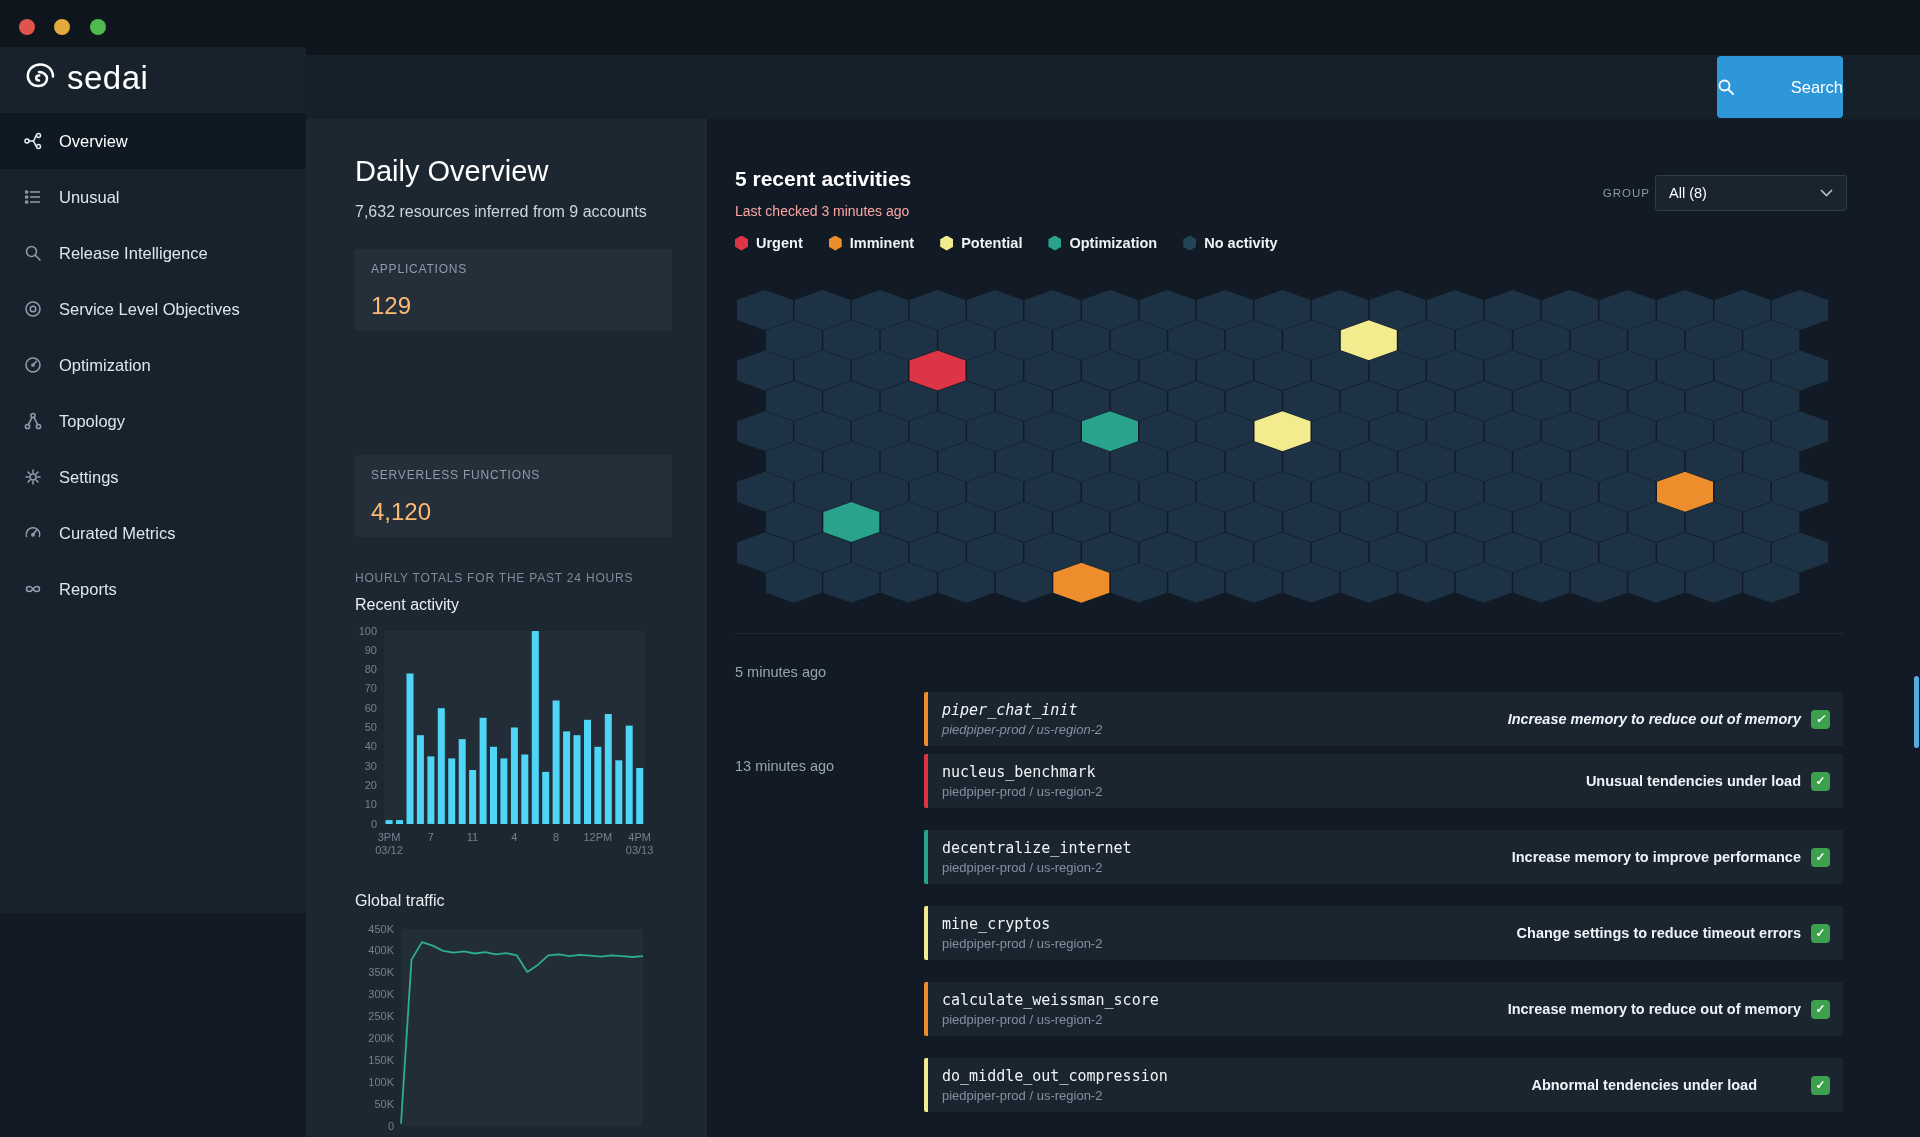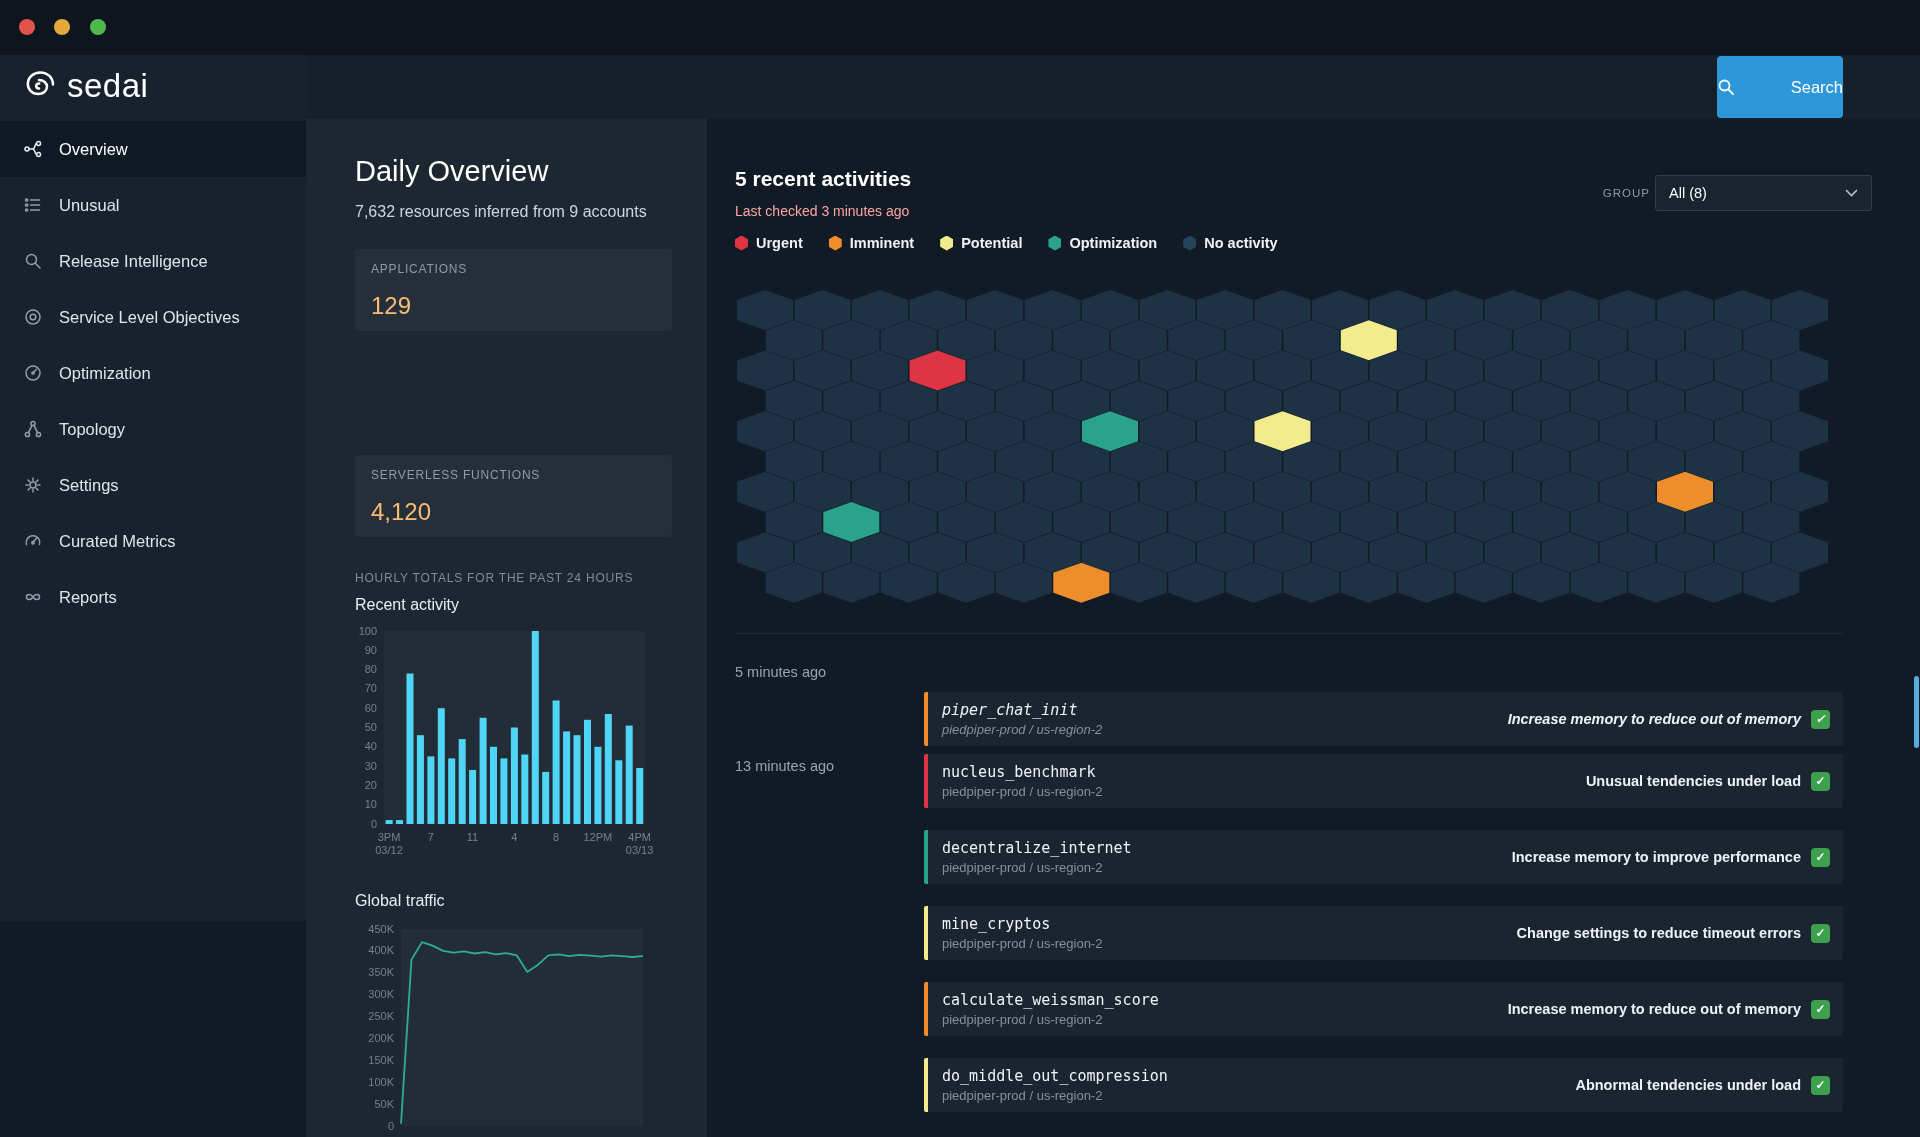--- a/index.html
+++ b/index.html
@@ -7,21 +7,21 @@
   #app{position:relative;width:1920px;height:1137px;background:#121b25;overflow:hidden}
 
   
   .titlebar{position:absolute;left:0;top:0;width:1920px;height:55px;background:#0e151d}
   .tl{position:absolute;top:19px;width:16px;height:16px;border-radius:50%;cursor:pointer}
   .tl.red{left:19px;background:#e0544c}
   .tl.yellow{left:54px;background:#e3a93c}
   .tl.green{left:90px;background:#4fb94f}
 
   
-  .sidebar{position:absolute;left:0;top:55px;width:306px;height:866px;background:#17222d}
+  .sidebar{position:absolute;left:0;top:47px;width:306px;height:866px;background:#17222d}
   .logo-row{position:absolute;left:20px;top:12px;display:flex;align-items:center;gap:9px}
   .logo-text{font-size:33px;color:#fff;letter-spacing:.5px;font-weight:400}
   .nav{position:absolute;left:0;top:66px;width:306px}
   .nav-item{display:flex;align-items:center;height:56px;padding-left:22px;gap:15px;cursor:pointer}
   .nav-item.active{background:#0e1923}
   .nav-icon{width:22px;height:22px;display:flex;align-items:center;justify-content:center;flex:0 0 22px}
   .nav-svg{stroke:#8da0ad;fill:none;stroke-width:1.5;stroke-linecap:round;stroke-linejoin:round}
   .nav-item.active .nav-svg{stroke:#e8f0f5}
   .nav-label{font-size:16.5px;color:#dde6ec}
   .nav-item.active .nav-label{color:#fff}
@@ -45,21 +45,21 @@
 
   
   .main{position:absolute;left:707px;top:119px;width:1213px;height:1018px;background:#121b25}
   .main-title{position:absolute;left:28px;top:48px;font-size:21px;font-weight:700;color:#fff}
   .last-checked{position:absolute;left:28px;top:84px;font-size:14px;color:#fca5a5}
   .legend{position:absolute;left:28px;top:116px;display:flex;gap:26px;align-items:center}
   .legend-item{display:flex;align-items:center;gap:8px;cursor:pointer}
   .legend-marker{width:13px;height:15px;clip-path:polygon(50% 0,100% 25%,100% 75%,50% 100%,0 75%,0 25%)}
   .legend-label{font-size:14.5px;font-weight:700;color:#eef3f6}
   .group-label{position:absolute;left:845px;top:68px;width:98px;text-align:right;font-size:11.5px;letter-spacing:1px;color:#8b99a6}
-  .dropdown{position:absolute;left:948px;top:56px;width:217px;height:36px;background:#19242f;border:1px solid #2f3d4a;border-radius:3px;display:flex;align-items:center;justify-content:space-between;padding:0 13px;cursor:pointer}
+  .dropdown{position:absolute;left:948px;top:56px;width:192px;height:36px;background:#19242f;border:1px solid #2f3d4a;border-radius:3px;display:flex;align-items:center;justify-content:space-between;padding:0 13px;cursor:pointer}
   .dropdown span{color:#fff;font-size:14.5px}
   .separator{position:absolute;left:28px;top:514px;width:1108px;height:1px;background:#1e2933}
 
   .timestamp{position:absolute;left:28px;font-size:14.5px;color:#97a4b0}
   .card{position:absolute;left:217px;width:919px;height:54px;background:#1b2530;border-left:4px solid #888;border-radius:2px;display:flex;align-items:center;padding:0 13px 0 14px;cursor:pointer}
   .card-main{flex:1}
   .fn{font-family:"DejaVu Sans Mono",monospace;font-size:15px;color:#f0f4f7}
   .scope{font-size:13px;color:#82919e;margin-top:3px}
   .action{font-size:14.5px;font-weight:700;color:#eef3f7;margin-right:10px;white-space:nowrap}
   .check{width:19px;height:19px;border-radius:4px;display:flex;align-items:center;justify-content:center;flex:0 0 19px;cursor:pointer}
@@ -534,21 +534,21 @@
       <div class="check" style="background: rgb(61, 160, 76);"></div>
     </div>
     <div class="card" style="top: 863px; border-left-color: rgb(238, 141, 43);">
       <div class="card-main">
         <div class="fn">calculate_weissman_score</div>
         <div class="scope">piedpiper-prod / us-region-2</div>
       </div>
       <div class="action">Increase memory to reduce out of memory</div>
       <div class="check" style="background: rgb(61, 160, 76);"></div>
     </div>
-    <div class="card" style="top: 939px; border-left-color: rgb(243, 236, 143);">
+    <div class="card" style="top: 939px; border-left-color: rgb(243, 236, 143); gap: 44px;">
       <div class="card-main">
         <div class="fn">do_middle_out_compression</div>
         <div class="scope">piedpiper-prod / us-region-2</div>
       </div>
       <div class="action">Abnormal tendencies under load</div>
       <div class="check" style="background: rgb(61, 160, 76);"></div>
     </div>
   </div>
 
   <div class="scroll-thumb"></div>

